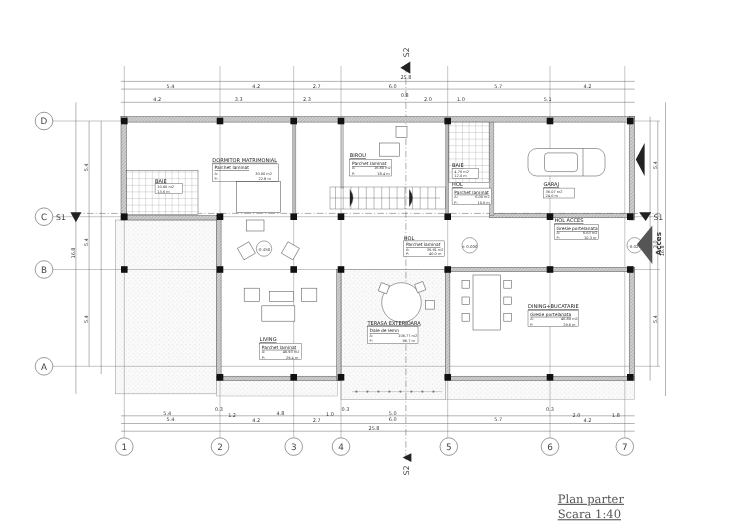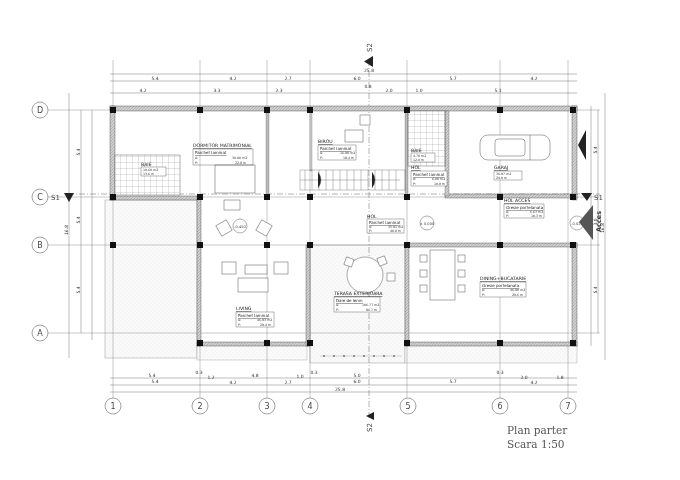--- a/index.html
+++ b/index.html
@@ -415,16 +415,16 @@
     <text class="sec-label" transform="translate(372 432) rotate(-90)">S2</text>
   </g>
 
   <g>
     <path d="M586 130 L586 160 L578 145 Z" fill="#222"></path>
     <path d="M593 205 L593 240 L579 222 Z" fill="#555"></path>
     <text class="acces" transform="translate(601 232) rotate(-90)">Acces</text>
   </g>
 </svg>
 
-<div class="caption" style="left:507px; top:423px;">
+<div class="caption" style="left:507px; top:447px;text-decoration:underline;">
   <div>Plan parter</div>
-  <div>Scara 1:50</div>
+  <div>Scara 1:40</div>
 </div>
 
 </body></html>

